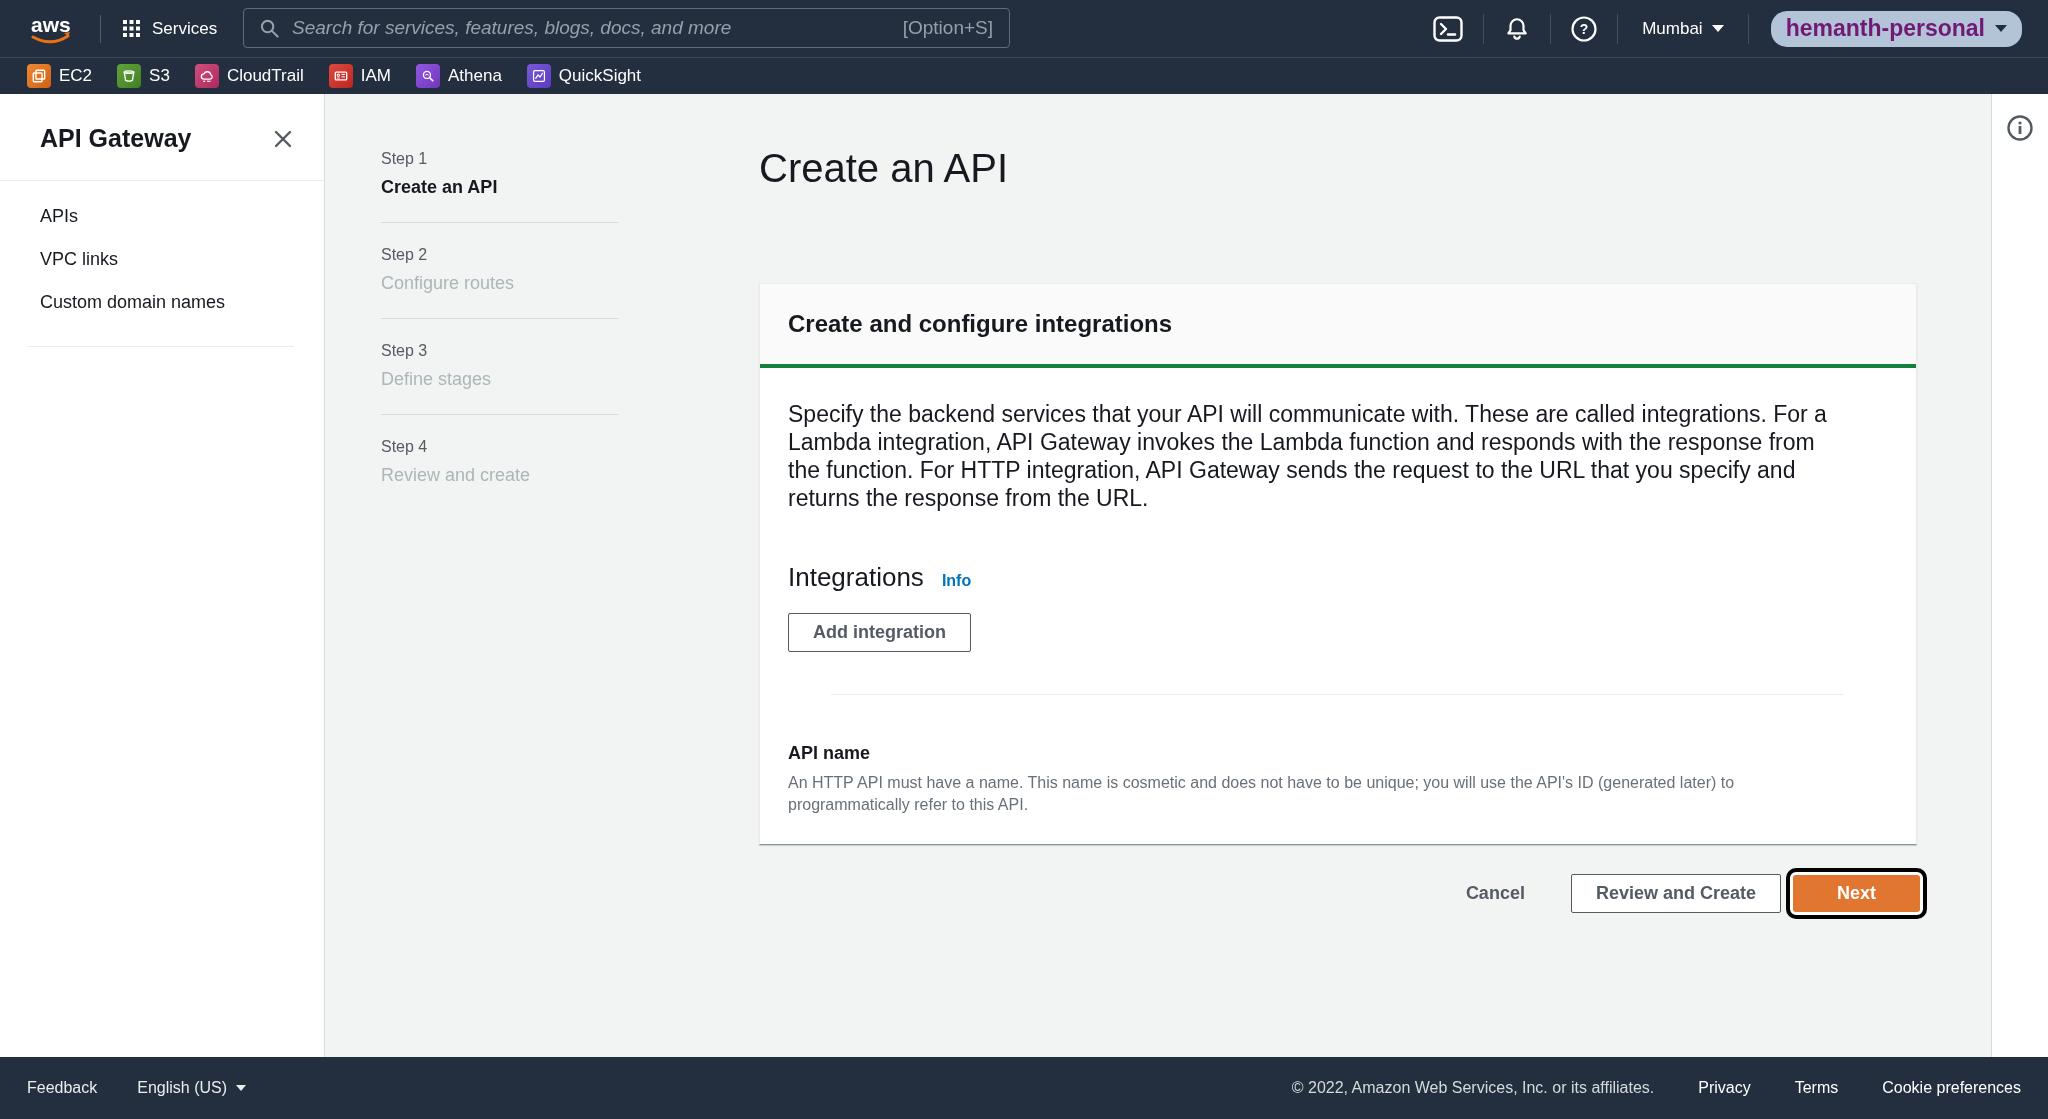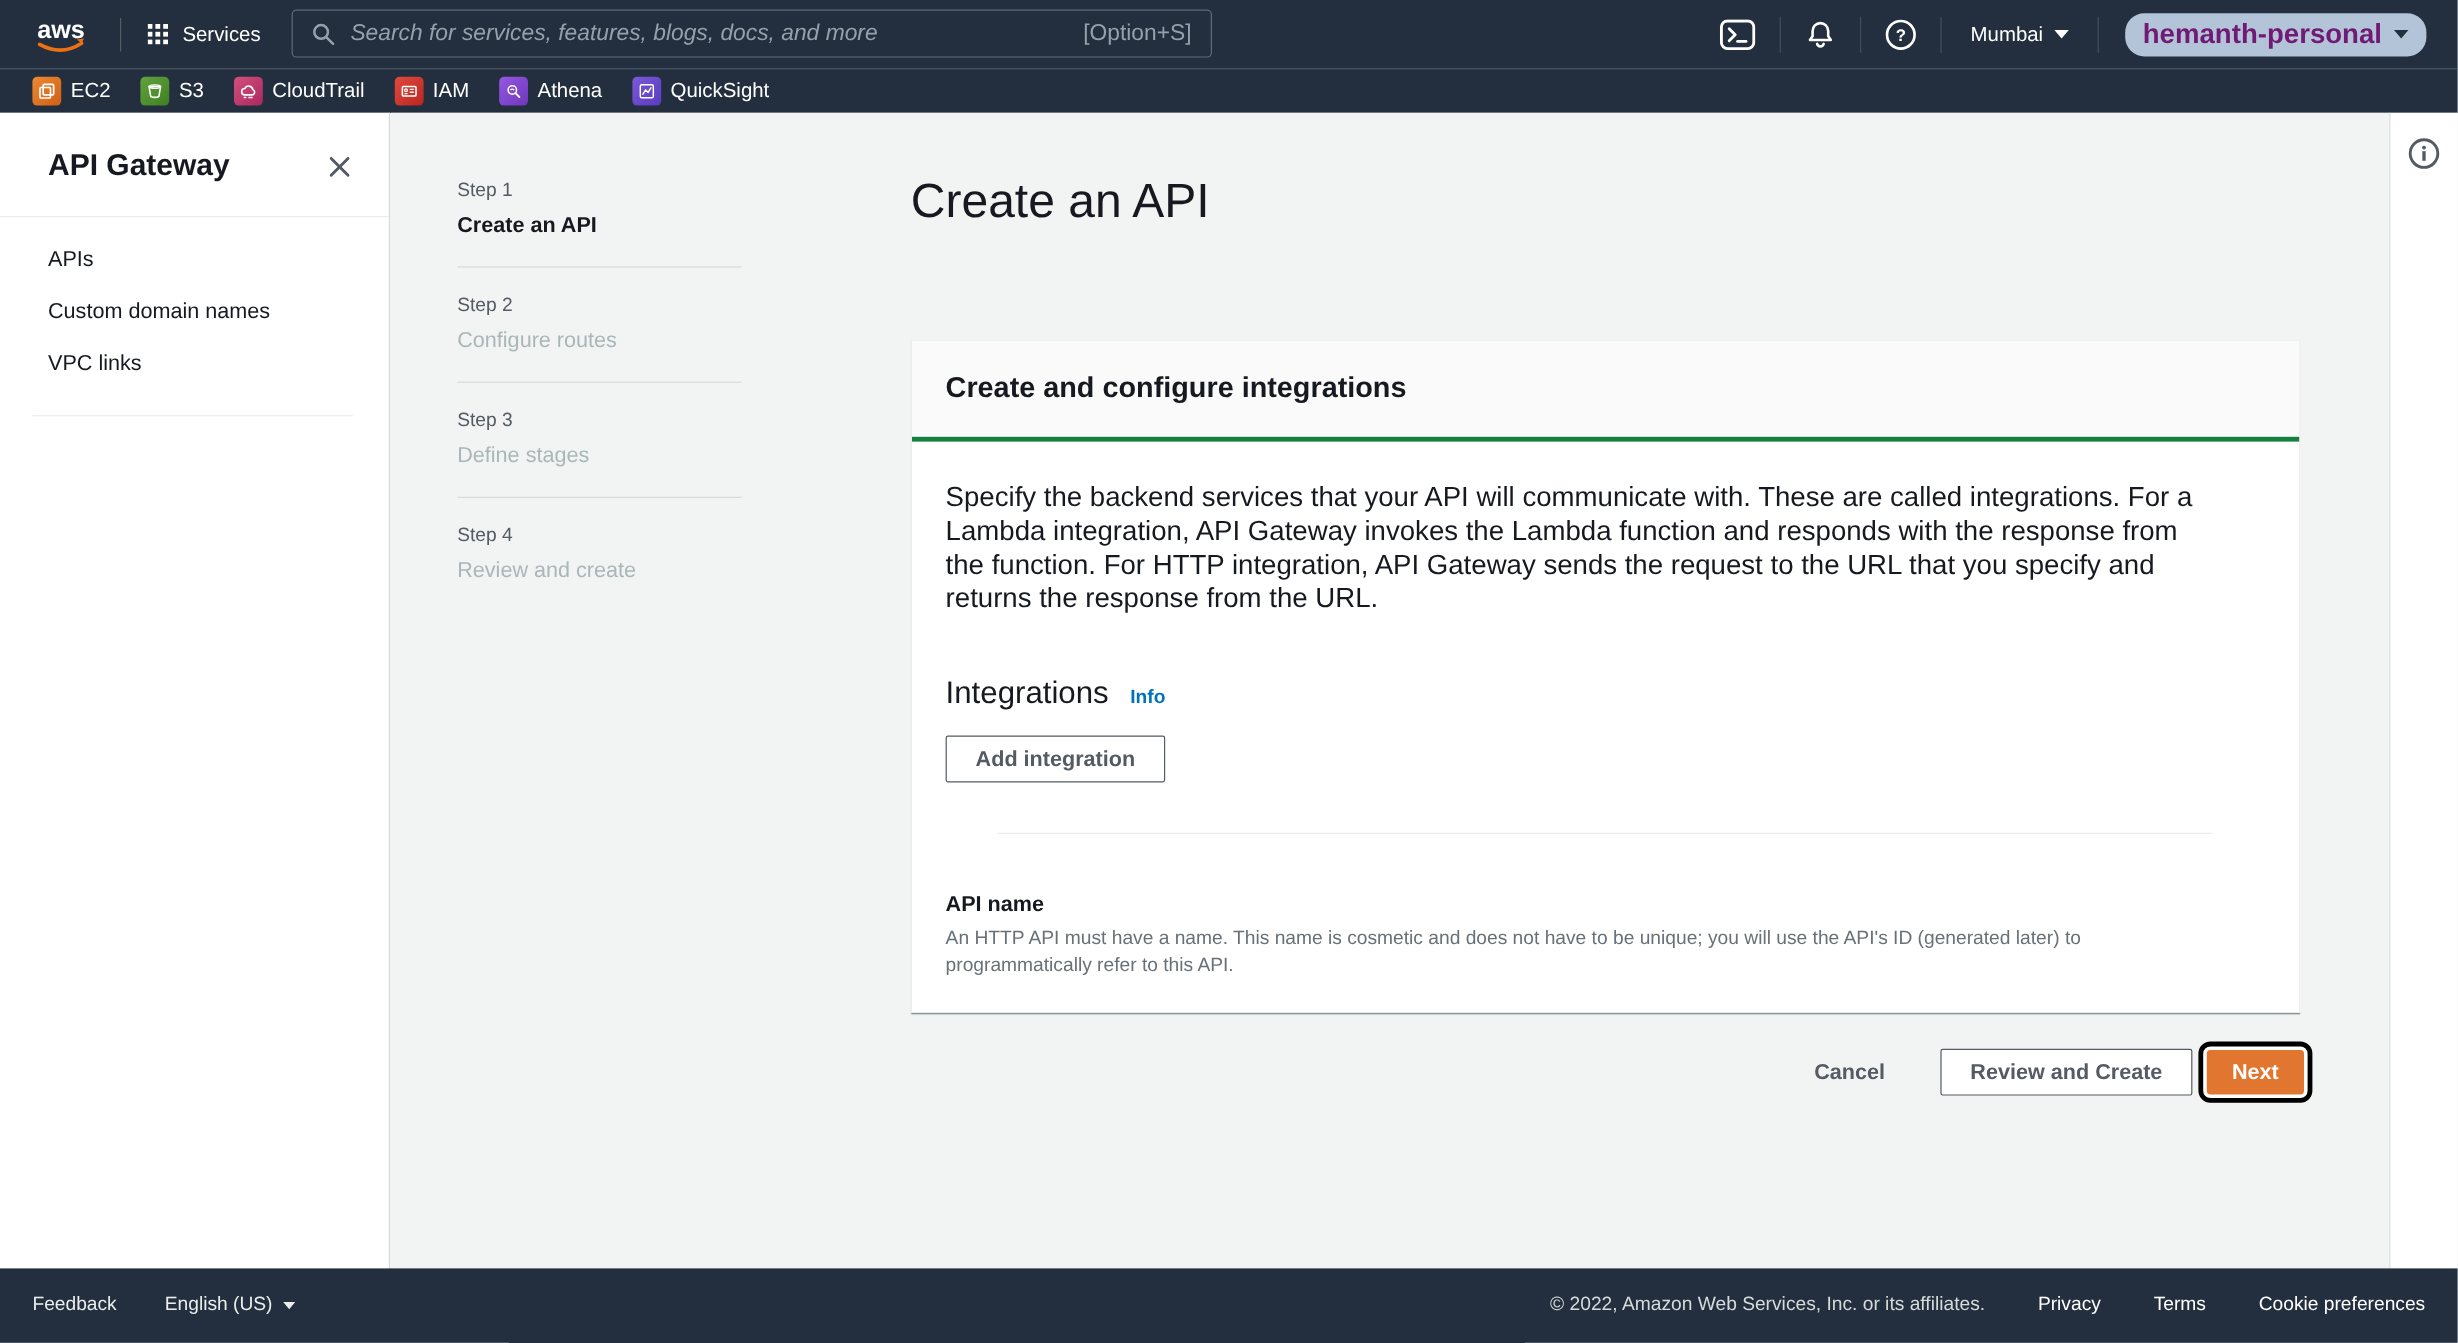--- a/index.html
+++ b/index.html
@@ -112,21 +112,21 @@
   .field-desc { margin-top:8px; font-size:16px; line-height:22px; color:#687078; max-width:1020px; }
   .text-input {
     margin-top:14px; width:818px; height:41px;
     border:1px solid #687078; border-radius:2px;
     padding:0 14px; font-family:inherit; font-size:18px; color:#16191f; background:#ffffff;
   }
 
   .actions { margin-top:23px; display:flex; align-items:center; justify-content:flex-end; }
   .link-btn { background:none; border:none; color:#545b64; font-size:18px; font-weight:bold; font-family:inherit; cursor:pointer; margin-right:46px; }
   .focus-ring { margin-left:5px; margin-right:-10px; border:4px solid #000000; border-radius:10px; padding:3px; background:#ffffff; }
-  .btn-primary { background:#e0762f; color:#ffffff; border:none; padding:8px 21px; height:37px; border-radius:3px; }
+  .btn-primary { background:#e0762f; color:#ffffff; border:none; padding:8px 44px; height:37px; border-radius:3px; }
 
   
   .footer {
     position:absolute; left:0; right:0; bottom:0; height:62px;
     background:#232f3e; display:flex; align-items:center;
     padding:0 27px; font-size:16px; color:#eaeded;
   }
   .footer .fb { cursor:pointer; }
   .footer .lang { margin-left:40px; display:flex; align-items:center; gap:9px; cursor:pointer; }
   .caret-sm { width:0; height:0; border-left:5px solid transparent; border-right:5px solid transparent; border-top:6px solid #eaeded; }
@@ -277,22 +277,22 @@
     <span class="close-x">
       <svg width="22" height="22" viewBox="0 0 22 22">
         <line x1="4" y1="4" x2="18" y2="18" stroke="#545b64" stroke-width="2.4" stroke-linecap="round"></line>
         <line x1="18" y1="4" x2="4" y2="18" stroke="#545b64" stroke-width="2.4" stroke-linecap="round"></line>
       </svg>
     </span>
   </div>
   <hr class="sidebar-divider">
   <ul class="side-nav">
     <li>APIs</li>
+    <li>VPC links</li>
     <li>Custom domain names</li>
-    <li>VPC links</li>
   </ul>
   <hr class="sidebar-divider2">
 </aside>
 
 <aside class="help-strip">
   <span class="info-circle">
     <svg width="28" height="28" viewBox="0 0 28 28">
       <circle cx="14" cy="14" r="11.5" stroke="#545b64" stroke-width="2.4" fill="none"></circle>
       <circle cx="14" cy="9" r="1.6" fill="#545b64"></circle>
       <rect x="12.6" y="12" width="2.8" height="8" fill="#545b64"></rect>

